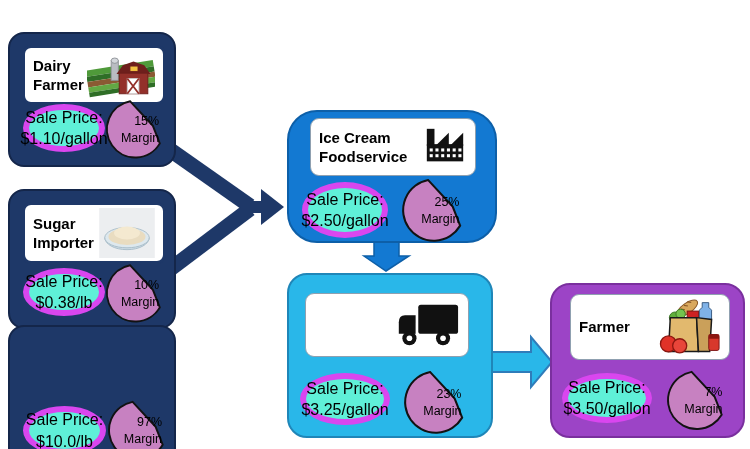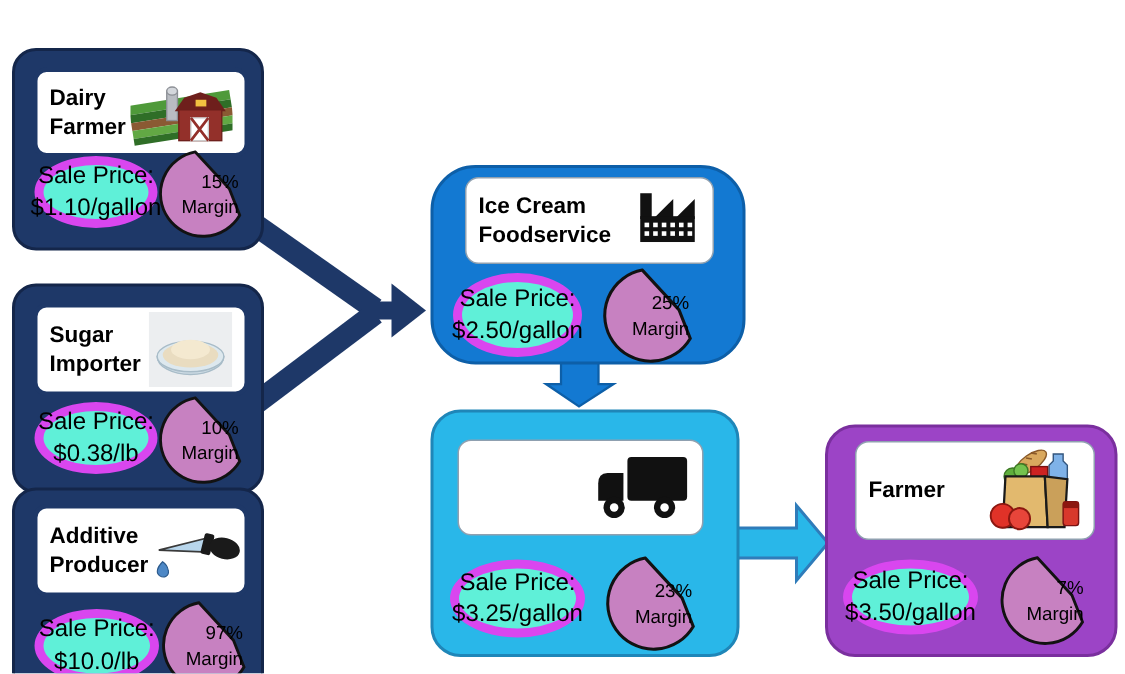--- a/index.html
+++ b/index.html
@@ -111,34 +111,20 @@
         <path class="pie-path" d="M 40 6 L 76 45 L 87 73 A 45 45 0 1 1 40 6 Z"></path>
       </svg>
       <div class="pie-label">
         <span>10%</span>
         <span>Margin</span>
       </div>
     </div>
   </div>
 
   <div class="node t-navy" style="left:8px;top:299px;width:168px;height:141px">
-    <div class="card c-navy" style="left:12px;top:9px;width:144px;height:62px">
-      <div class="title">
-        <span>Additive</span>
-        <span>Producer</span>
-      </div>
-      <svg class="icon" width="62" height="40" viewBox="0 0 66 42">
-        <g transform="rotate(14 33 21)">
-          <polygon points="8,27 38,11 42,20" fill="#b8d6ec" stroke="#3a3a3a" stroke-width="1.2"></polygon>
-          <rect x="37" y="7" width="7" height="15" rx="1.5" fill="#1a1a1a"></rect>
-          <ellipse cx="53" cy="14.5" rx="11" ry="7.5" fill="#1a1a1a"></ellipse>
-        </g>
-        <path d="M10,29 C6,33 5,37 8,39 C11,41 15,39 14,35 C13.5,32 11.5,30 10,29 Z" fill="#4e88c6" stroke="#2c5a8c" stroke-width="0.8"></path>
-      </svg>
-    </div>
     <div class="ellipse" style="left:13px;top:79px;width:83px;height:49px">
       <span>Sale Price:</span>
       <span>$10.0/lb</span>
     </div>
     <div class="pie" style="left:97px;top:70px;width:64px;height:66px">
       <svg viewBox="0 0 100 100">
         <path class="pie-path" d="M 40 6 L 76 45 L 87 73 A 45 45 0 1 1 40 6 Z"></path>
       </svg>
       <div class="pie-label">
         <span>97%</span>

